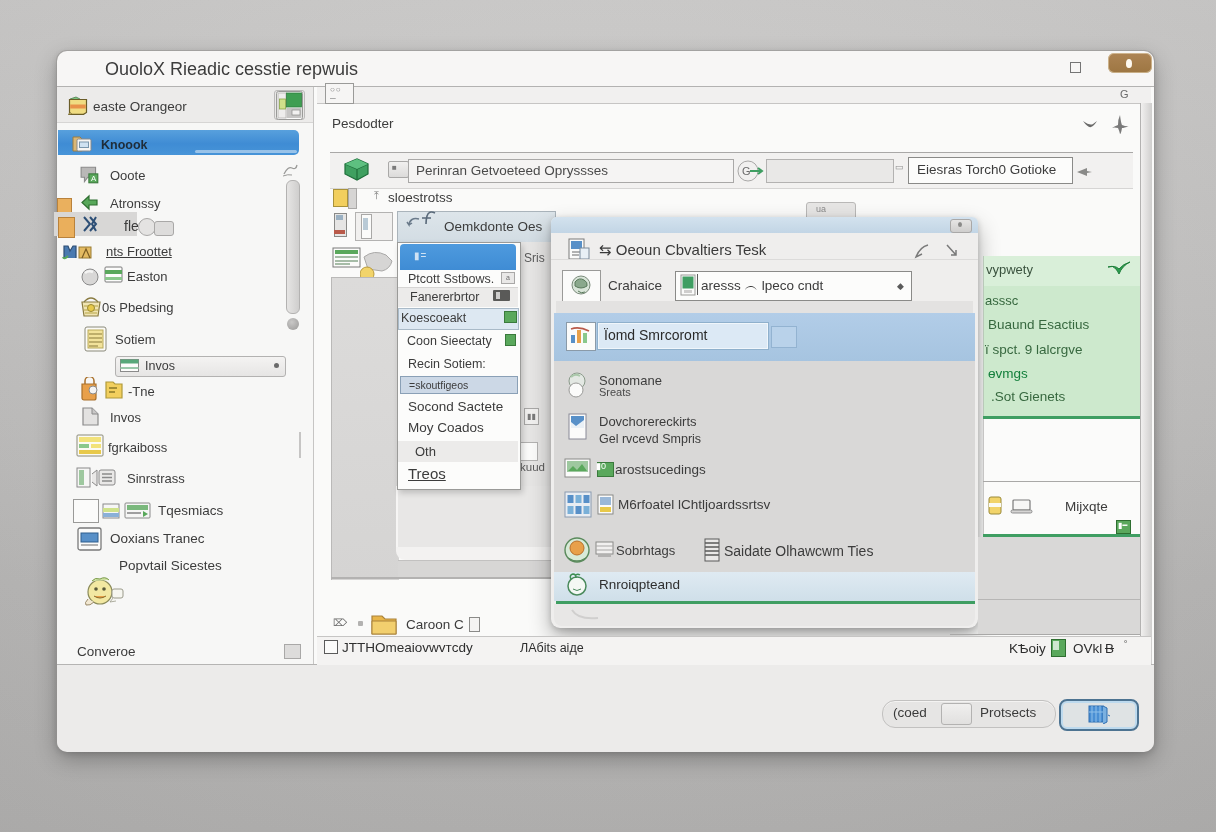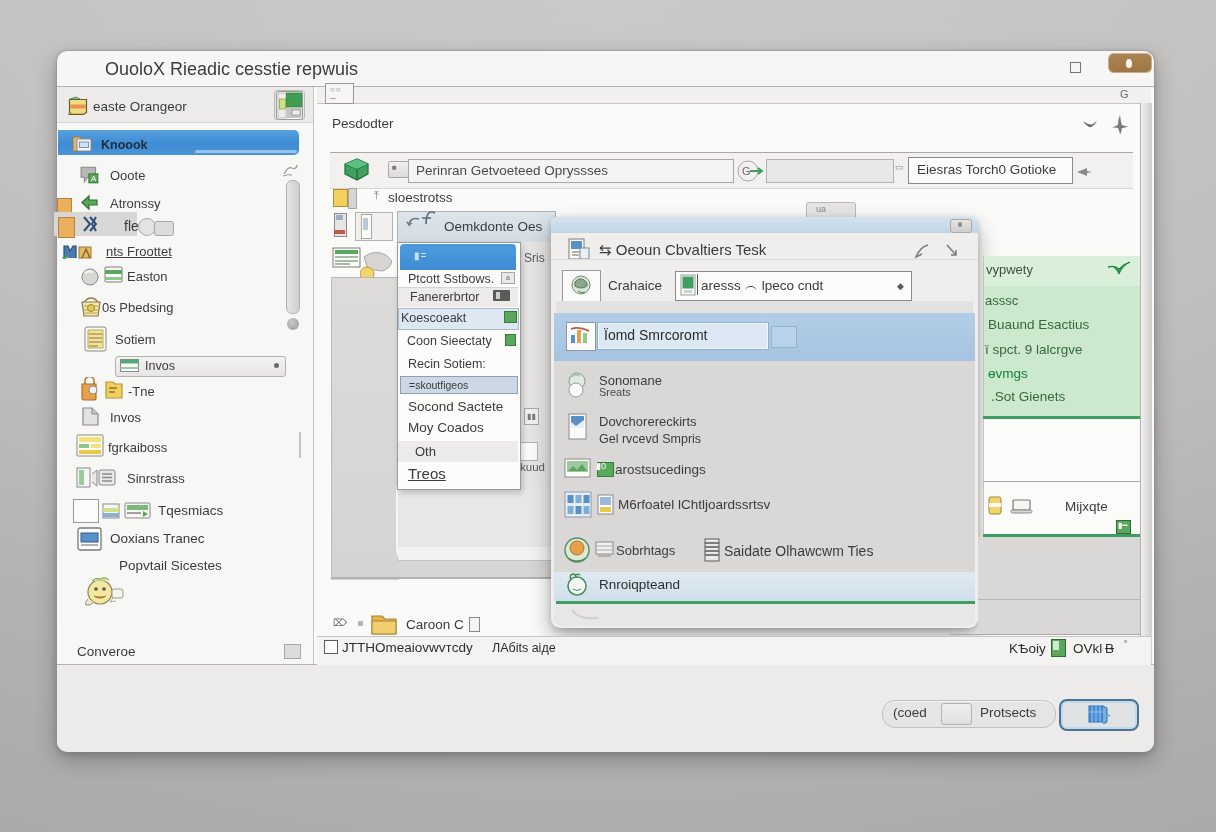--- a/index.html
+++ b/index.html
@@ -473,21 +473,21 @@
 <svg class="a" style="left:369px;top:611px;" width="30" height="27" viewBox="0 0 30 27">
   <path d="M3 5 h10 l3 3 h11 v15 h-24 Z" fill="#e8b54a" stroke="#a9823a" stroke-width="1.2"></path>
   <path d="M3 10 h24 v13 h-24 Z" fill="#f2cf6e" stroke="#a9823a"></path>
 </svg>
 <div class="a" style="left:406px;top:617px;font-size:13.5px;color:#3c3c3c;">Caroon С</div>
 <div class="a" style="left:469px;top:617px;width:9px;height:13px;border:1px solid #8a8a88;background:#f4f3f2;"></div>
 
 <div class="a" style="left:317px;top:636px;width:834px;height:28px;background:#f4f3f2;border-top:1px solid #c6c5c4;"></div>
 <div class="a" style="left:324px;top:640px;width:12px;height:12px;border:1.5px solid #5a5a5a;background:#fbfbfa;"></div>
 <div class="a" style="left:342px;top:640px;font-size:13.5px;color:#2e2e2e;">JTТНOmеаiovwvтcdу</div>
-<div class="a" style="left:492px;top:641px;font-size:12.5px;color:#2e2e2e;">ЛAбіts аіде</div>
+<div class="a" style="left:520px;top:641px;font-size:12.5px;color:#2e2e2e;">ЛAбіts аіде</div>
 <div class="a" style="left:1009px;top:641px;font-size:13.5px;color:#2e2e2e;">KѢoiy</div>
 <div class="a" style="left:1051px;top:639px;width:13px;height:16px;background:#5aa85c;border:1px solid #2e6e30;"></div>
 <div class="a" style="left:1053px;top:641px;width:6px;height:9px;background:#cfe8cf;"></div>
 <div class="a" style="left:1073px;top:641px;font-size:13.5px;color:#2e2e2e;">OVkl</div>
 <div class="a" style="left:1105px;top:641px;font-size:13.5px;color:#2e2e2e;text-decoration:line-through;">В</div>
 <div class="a" style="left:1124px;top:639px;font-size:11px;color:#6a6a6a;">˚</div>
 
 <div class="a" style="left:882px;top:700px;width:172px;height:26px;background:#e6e5e4;border:1px solid #c2c1c0;border-radius:13px;box-shadow:inset 0 1px 0 #f4f3f2;"></div>
 <div class="a" style="left:893px;top:705px;font-size:13.5px;color:#3a3a3a;">(coed</div>
 <div class="a" style="left:941px;top:703px;width:29px;height:20px;background:linear-gradient(180deg,#f0efee,#e1e0df);border:1px solid #b3b2b1;border-radius:3px;"></div>

